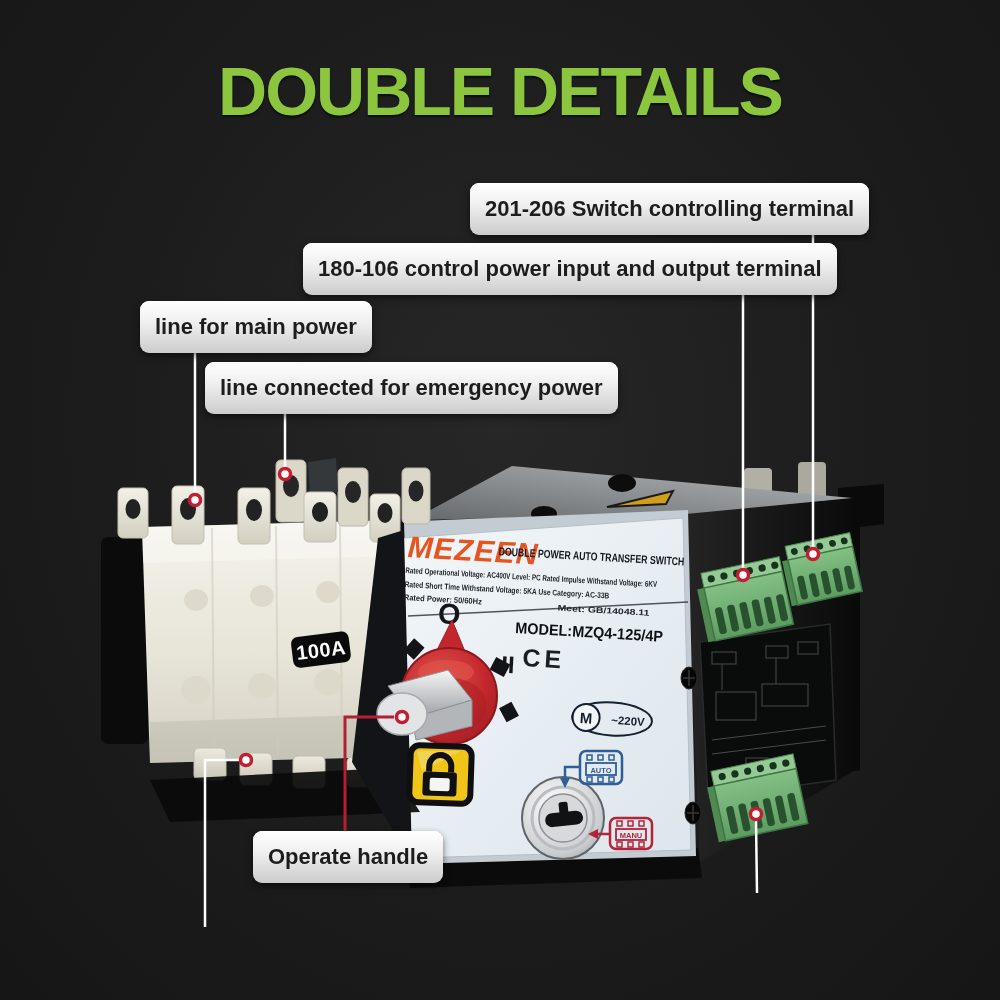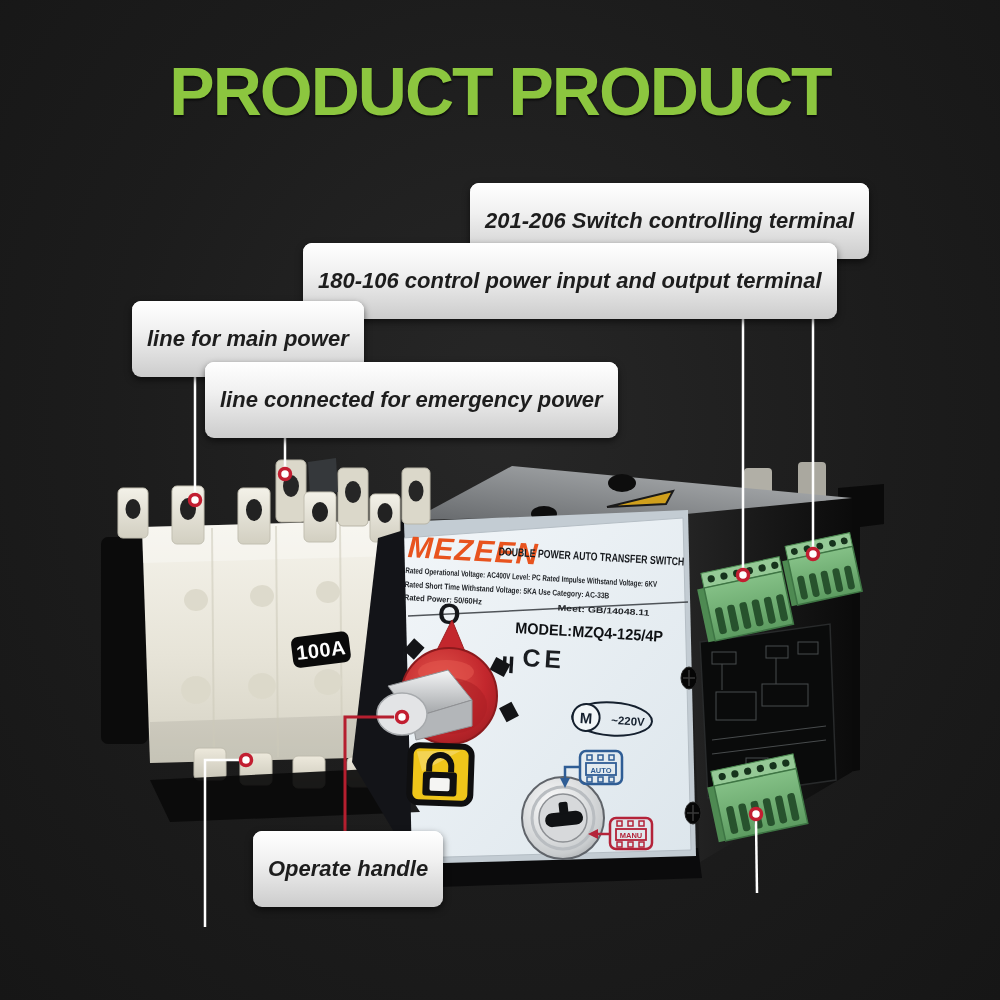--- a/index.html
+++ b/index.html
@@ -14,26 +14,25 @@
   .page-title{
     position:absolute;left:0;right:0;top:52px;
     text-align:center;
     font-size:68px;font-weight:bold;letter-spacing:-2px;
     color:#8cc63f;
     text-shadow:0 2px 2px rgba(0,0,0,.6);
   }
   .callout{
     position:absolute;height:52px;
     display:inline-flex;align-items:center;justify-content:center;
-    padding:12px 15px;white-space:nowrap;
+    padding:0 15px;white-space:nowrap;
     background:linear-gradient(180deg,#ffffff 0%,#f0f0f0 40%,#cccccc 100%);
     border-radius:9px;
     color:#1d1d1d;font-size:22px;font-weight:bold;
     box-shadow:0 3px 7px rgba(0,0,0,.55), inset 0 1px 0 #ffffff;
-    font-style:italic;
   }
   text{font-family:"Liberation Sans", sans-serif;}
   .serif{font-family:"Liberation Serif", serif;}
 </style>
 </head>
 <body>
 
 <div class="stage">
 
 <svg id="scene" width="1000" height="1000" viewBox="0 0 1000 1000">
@@ -391,27 +390,27 @@
     <circle cx="402" cy="717" r="5.5" fill="#ffffff" stroke="#c21e31" stroke-width="3.5"></circle>
 
     <line x1="757" y1="893" x2="756" y2="821" stroke="#ffffff" stroke-width="2.5"></line>
     <circle cx="756" cy="814" r="5.5" fill="#ffffff" stroke="#c21e31" stroke-width="3.5"></circle>
 
     <polyline points="205,927 205,760 239,760" fill="none" stroke="#ffffff" stroke-width="2.5"></polyline>
     <circle cx="246" cy="760" r="5.5" fill="#ffffff" stroke="#c21e31" stroke-width="3.5"></circle>
   </g>
 </svg>
 
-  <div class="page-title">PRODUCT PRODUCT</div>
+  <div class="page-title">DOUBLE DETAILS</div>
 
   <div class="callout" style="left:470px;top:183px;">201-206 Switch controlling terminal</div>
 
   <div class="callout" style="left:303px;top:243px;">180-106 control power input and output terminal</div>
 
-  <div class="callout" style="left:132px;top:301px;">line for main power</div>
+  <div class="callout" style="left:140px;top:301px;">line for main power</div>
 
   <div class="callout" style="left:205px;top:362px;">line connected for emergency power</div>
 
   <div class="callout" style="left:253px;top:831px;">Operate handle</div>
 
 
 
 </div>
 
 </body></html>

